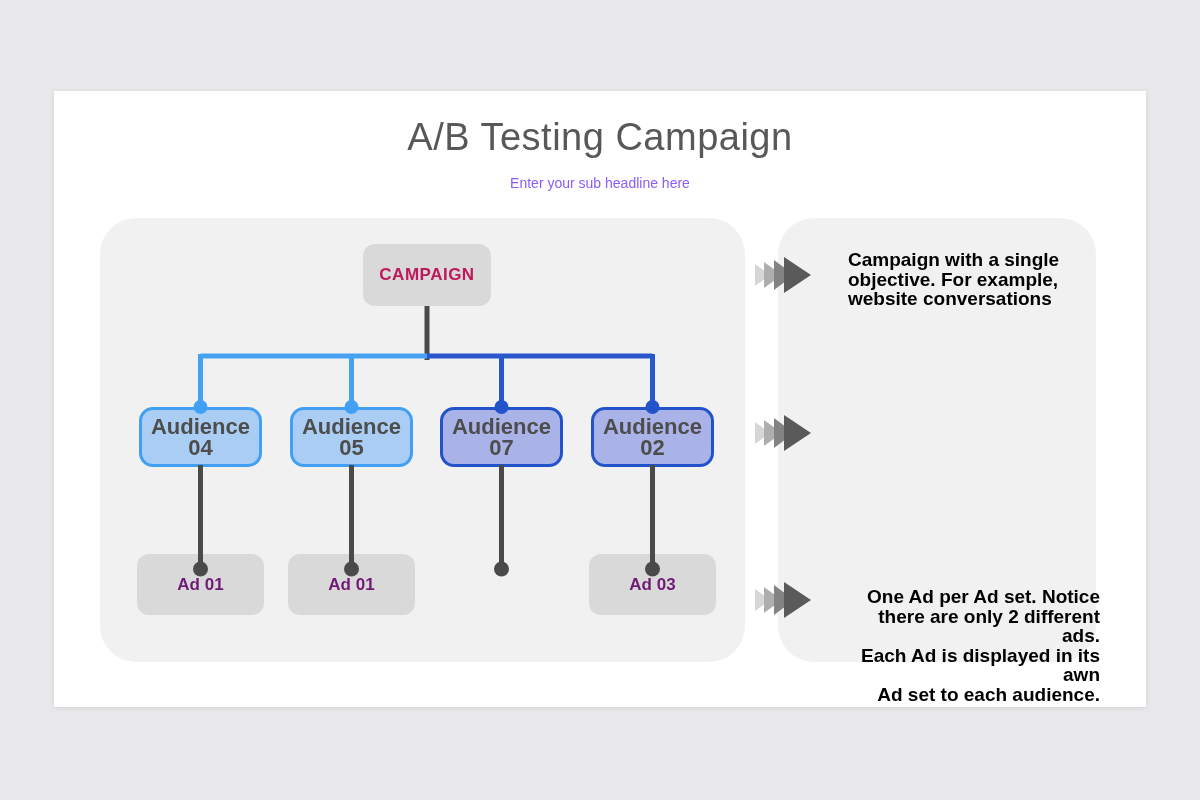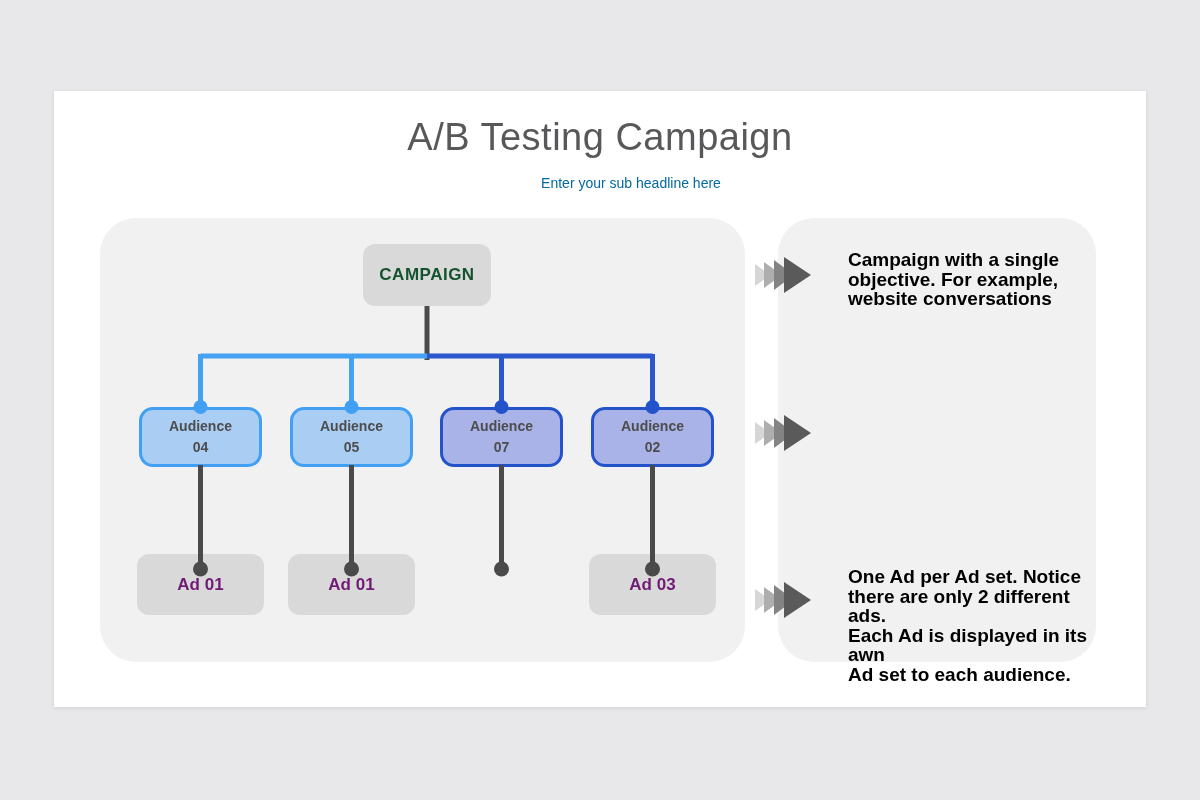--- a/index.html
+++ b/index.html
@@ -12,41 +12,41 @@
     position:absolute; left:54px; top:91px; width:1092px; height:616px;
     background:#ffffff; box-shadow:0 1px 4px rgba(0,0,0,0.10);
   }
   .title {
     position:absolute; left:0; top:25px; width:100%; margin:0;
     text-align:center; font-size:38px; font-weight:400;
     color:#58585a; letter-spacing:0.5px;
   }
   .subtitle {
     position:absolute; left:0; top:84px; width:100%;
-    text-align:center; font-size:14px; color:#0369a1;margin-left:31px;
+    text-align:center; font-size:14px; color:#8b5cf6;
   }
   .panel {
     position:absolute; top:127px; height:444px;
     background:#f1f1f2; border-radius:36px;
   }
   .main-panel  { left:46px;  width:645px; }
   .right-panel { left:724px; width:318px; }
   .node {
     position:absolute; display:flex; align-items:center; justify-content:center;
     box-sizing:border-box; font-weight:bold; z-index:2; text-align:center;
   }
   .campaign {
     left:309px; top:153px; width:128px; height:62px;
     background:#d9d9d9; border-radius:12px;
-    color:#14532d; font-size:17px; letter-spacing:0.5px;
+    color:#be185d; font-size:17px; letter-spacing:0.5px;
   }
   .audience {
     top:316px; width:123px; height:60px;
     border:3px solid; border-radius:14px;
-    color:#4d4d4d; font-size:14px; line-height:21px; flex-direction:column;justify-content:center;
+    color:#4d4d4d; font-size:22px; line-height:21px; flex-direction:column;justify-content:center;
   }
   .aud-1 { left:85px; }  .aud-2 { left:236px; }
   .aud-3 { left:386px; } .aud-4 { left:537px; }
   .ad {
     top:463px; width:127px; height:61px;
     background:#d9d9d9; border-radius:12px;
     color:#701a75; font-size:17px;
   }
   .ad-1 { left:83px; }  .ad-2 { left:234px; }
   .ad-3 { left:384px; } .ad-4 { left:535px; }
@@ -54,21 +54,21 @@
     position:absolute; left:0; top:0; width:1092px; height:616px;
     pointer-events:none; z-index:3;
   }
   .annotation-text {
     position:absolute; left:794px; width:252px; z-index:2;
     font-size:19px; font-weight:bold; color:#000000;
     line-height:19.5px; white-space:pre-line;
   }
   .ann-text-1 { top:159px; }
   .ann-text-2 { top:319px; }
-  .ann-text-3 { top:476px; }
+  .ann-text-3 { top:496px;text-align:right; }
   .arrow-icon { position:absolute; left:701px; width:58px; height:40px; z-index:2; }
   .arr-1 { top:164px; }
   .arr-2 { top:322px; }
   .arr-3 { top:489px; }
 </style>
 </head>
 <body>
 
 <div class="stage">
   <div class="slide">

